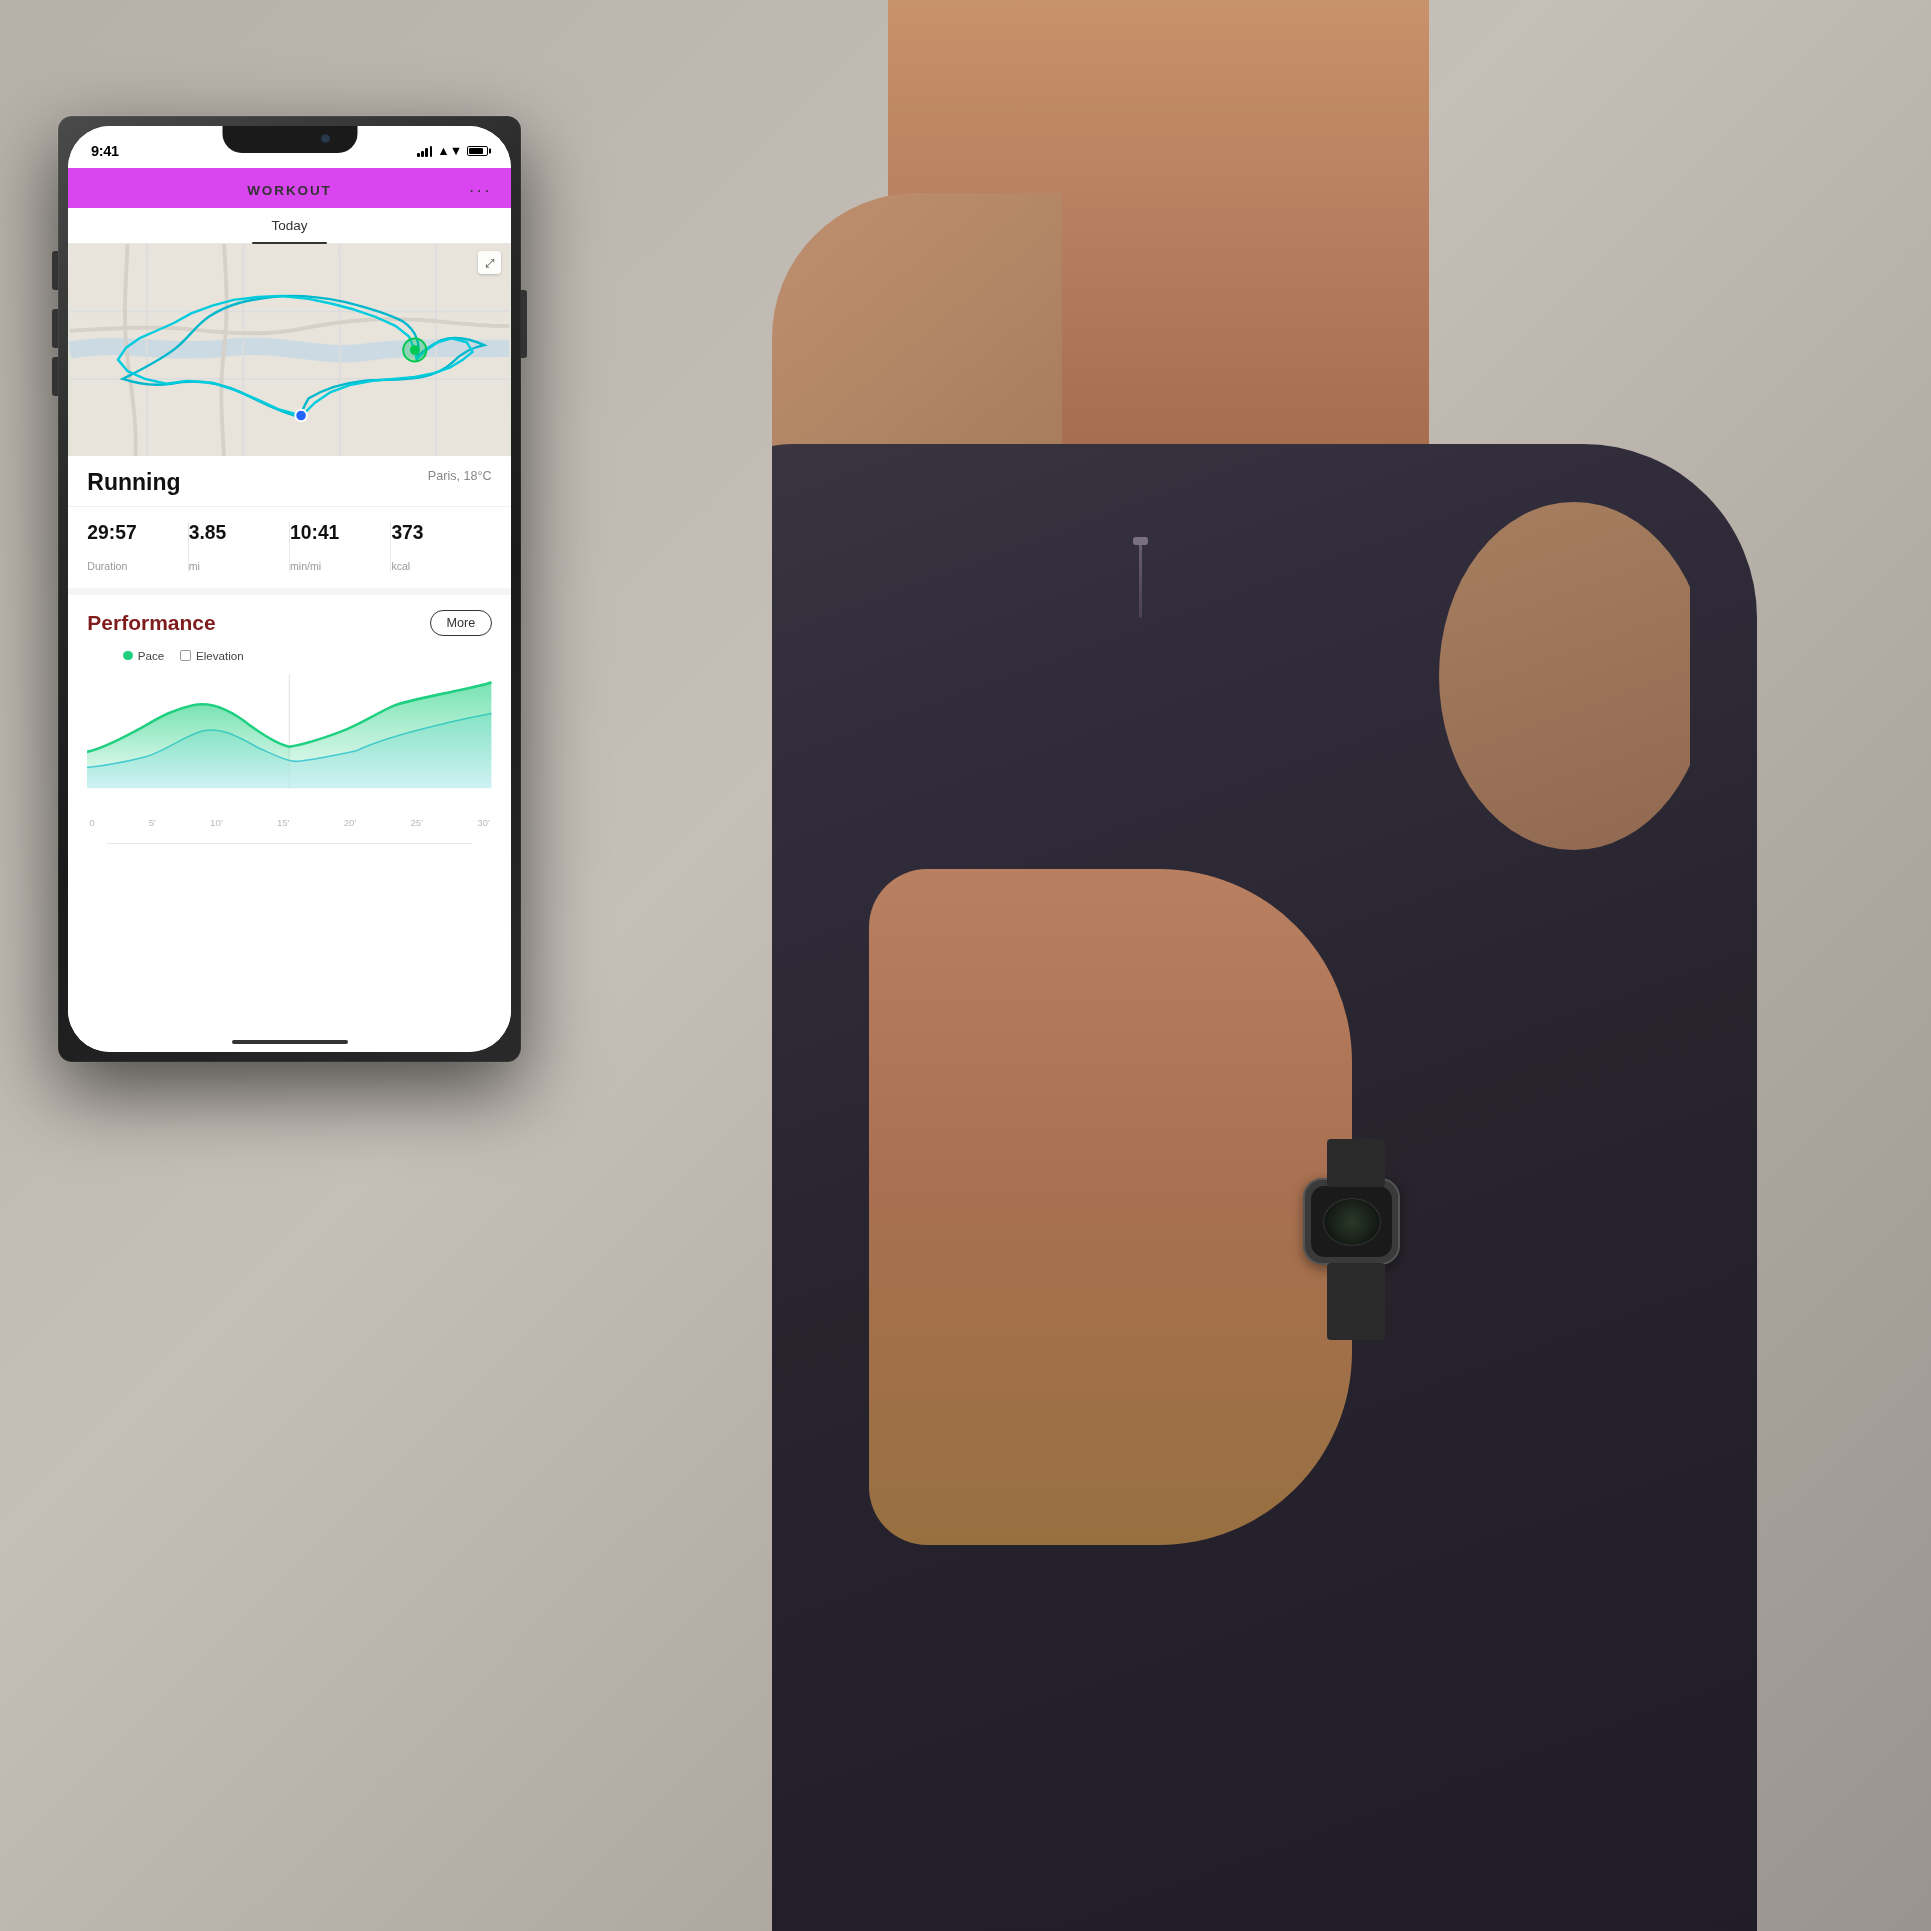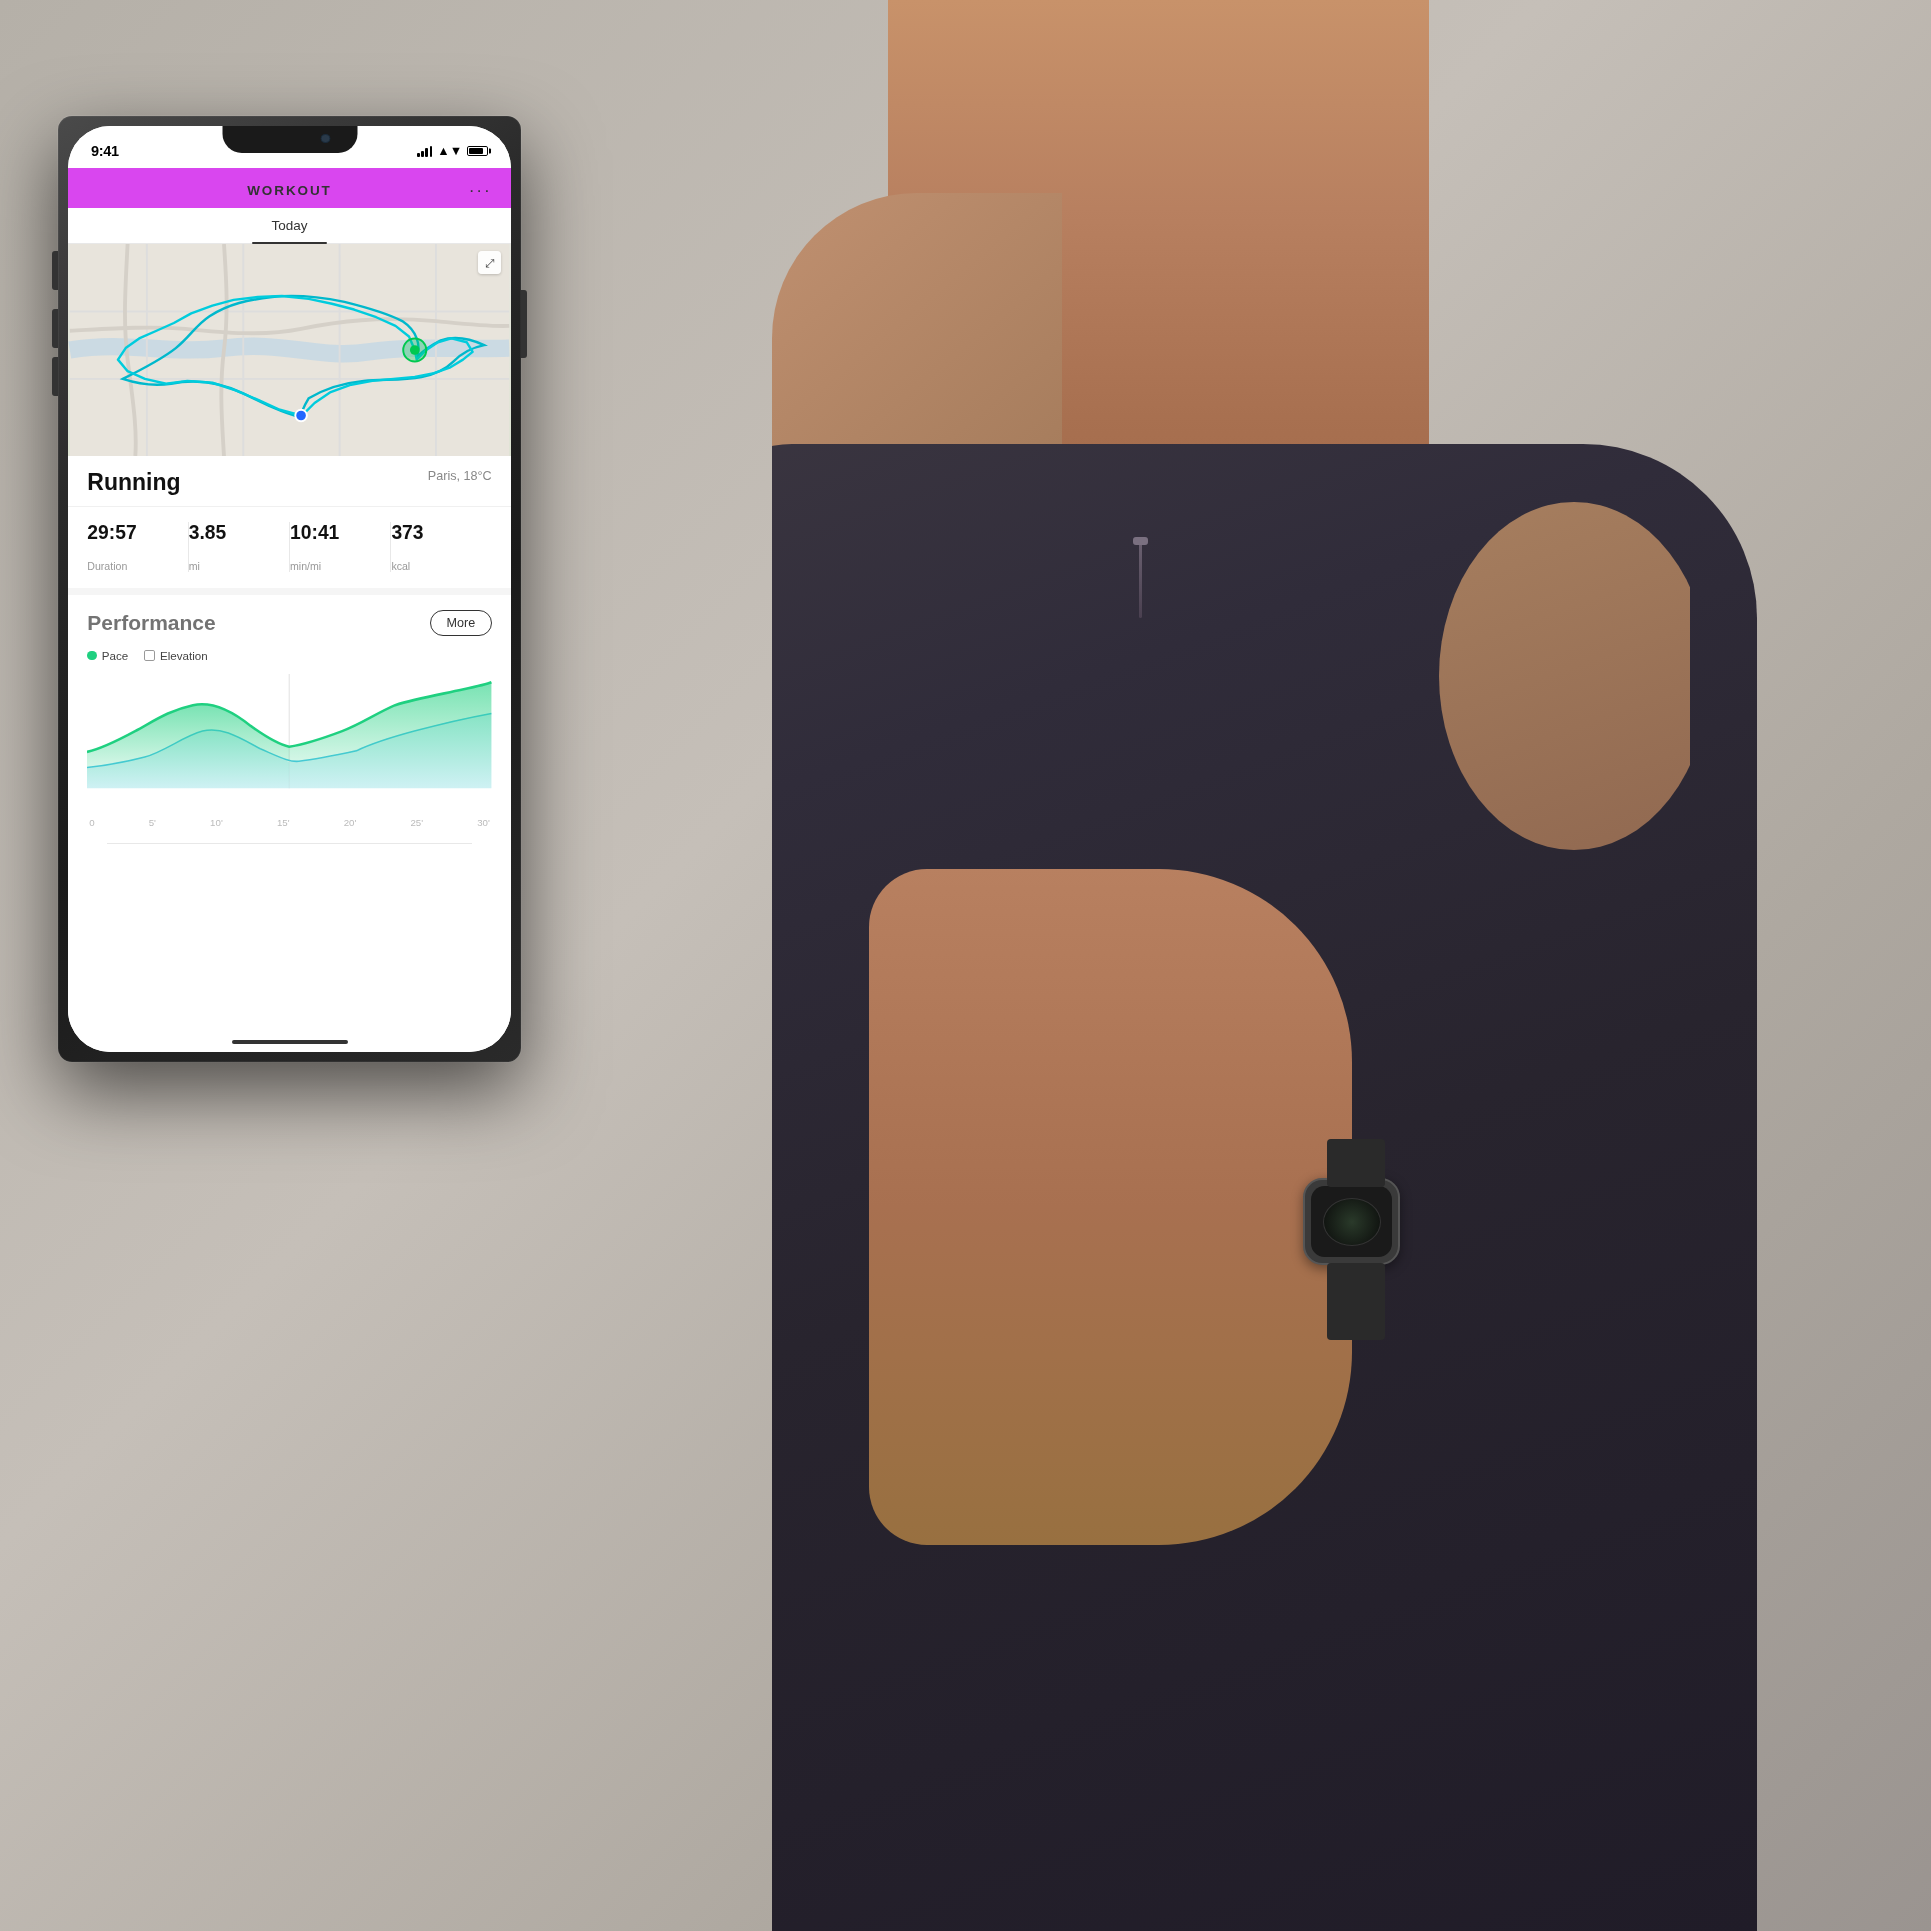--- a/index.html
+++ b/index.html
@@ -317,40 +317,41 @@
     .performance-header {
       display: flex;
       justify-content: space-between;
       align-items: center;
       margin-bottom: 13.5px;
     }
 
     .performance-title {
       font-size: 21px;
       font-weight: 800;
-      color: #737373;
+      color: #7f1d1d;
     }
 
     .more-button {
       border: 1.4px solid #333;
       border-radius: 19.3px;
       padding: 4.8px 15.4px;
       font-size: 12.6px;
       font-weight: 500;
       color: #333;
       background: white;
       cursor: pointer;
     }
 
     
     .chart-legend {
       display: flex;
       gap: 15.4px;
       margin-bottom: 11.6px;
       align-items: flex-end;
+      margin-left: 36px;
     }
 
     .legend-item {
       display: flex;
       align-items: center;
       gap: 4.8px;
       font-size: 11.6px;
       color: #444;
     }
 

